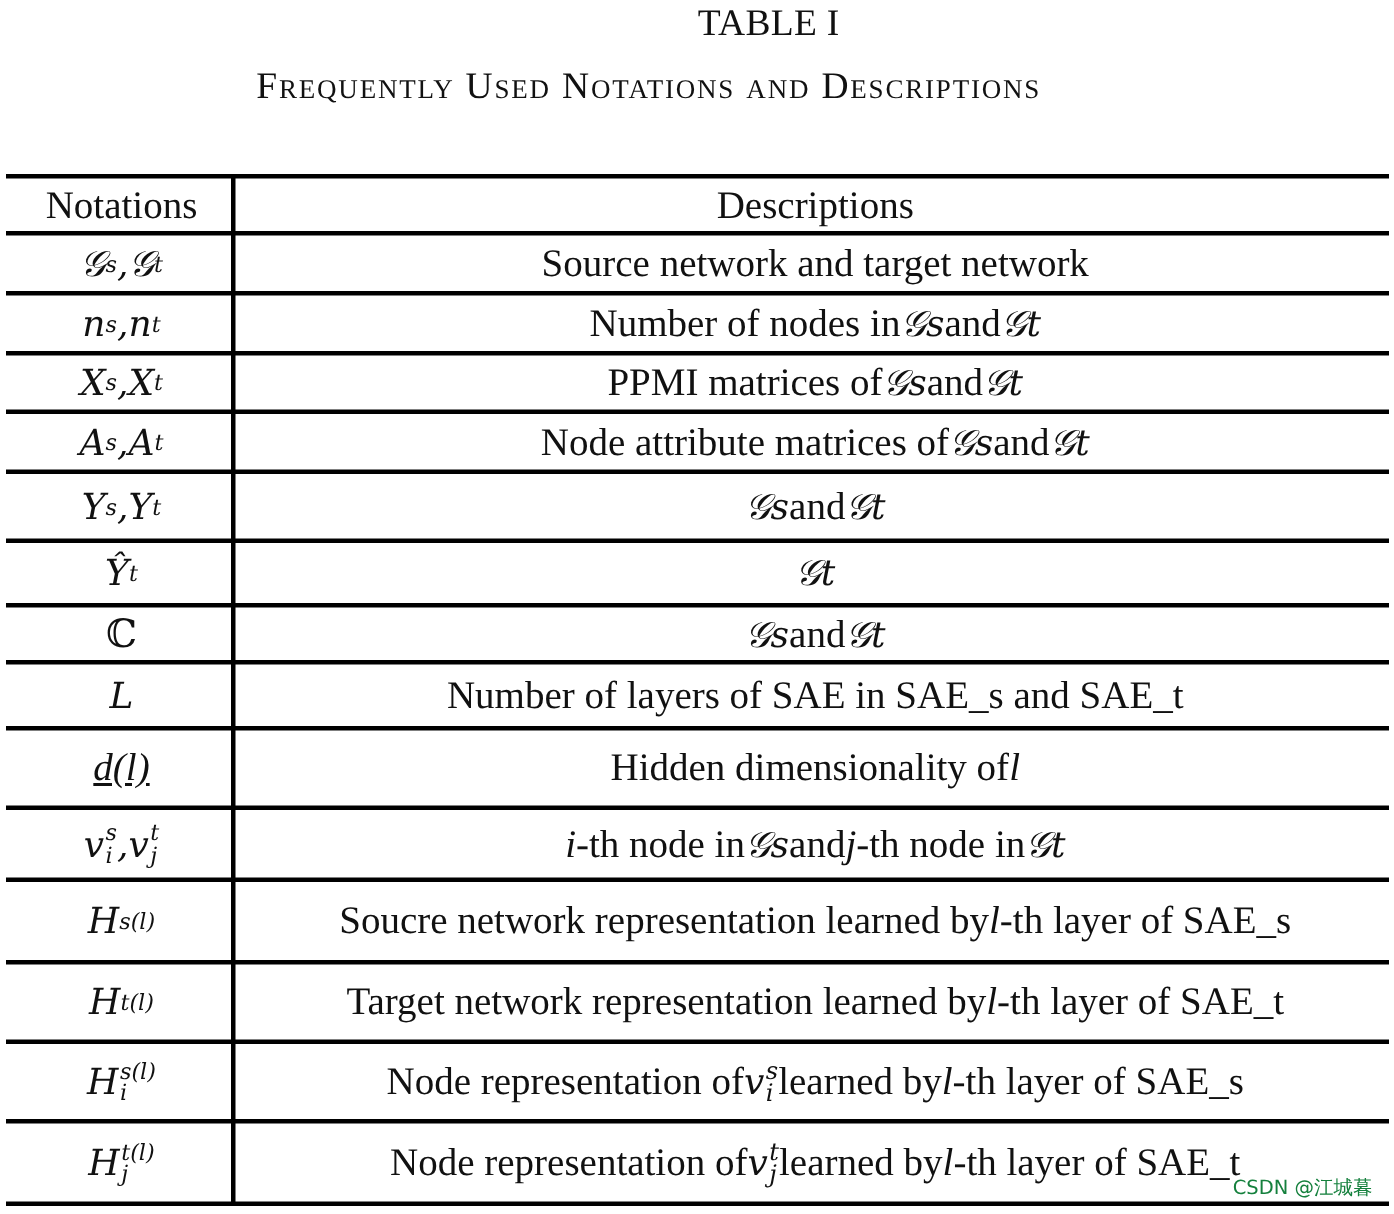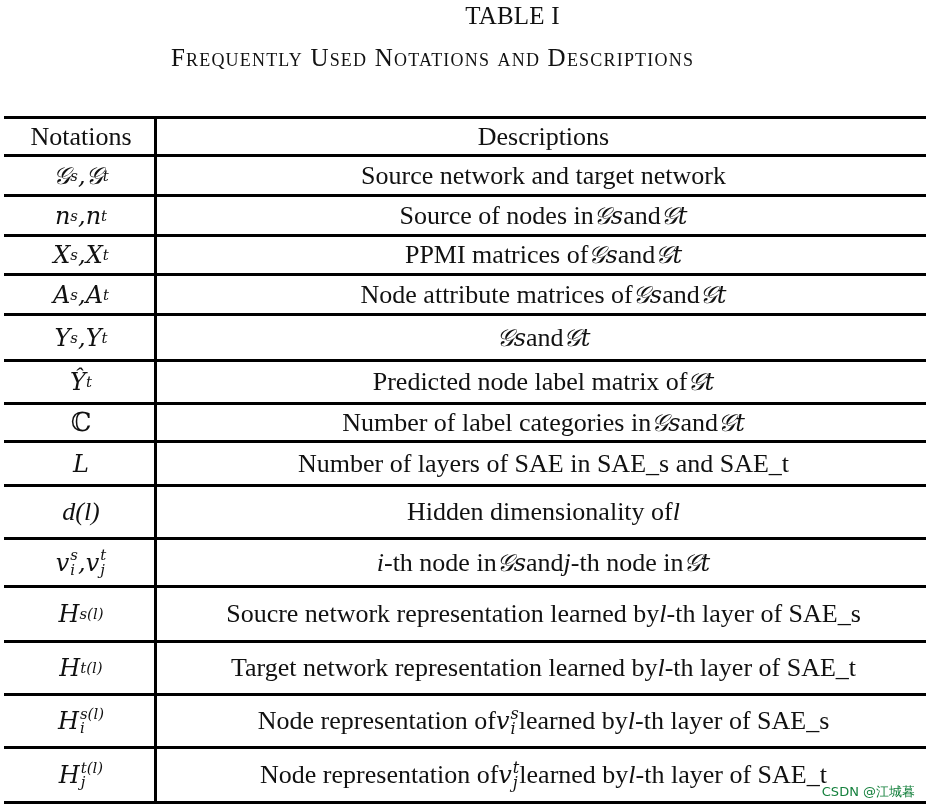--- a/index.html
+++ b/index.html
@@ -48,21 +48,21 @@
 
   <div class="row" style="top:78px;height:40px;">
     <div class="cell c1 m">
         <span>n</span>
         <sup>s</sup>
         <span>, </span>
         <span>n</span>
         <sup>t</sup>
       </div>
     <div class="cell c2">
-        <span>Source of nodes in </span>
+        <span>Number of nodes in </span>
         <span class="m">𝒢</span>
         <sup class="m">s</sup>
         <span> and </span>
         <span class="m">𝒢</span>
         <sup class="m">t</sup>
       </div>
   </div>
 
   <div class="row" style="top:118px;height:39px;">
     <div class="cell c1 m">
@@ -116,45 +116,43 @@
         <sup class="m">t</sup>
       </div>
   </div>
 
   <div class="row" style="top:243px;height:43px;">
     <div class="cell c1 m">
         <span>Ŷ</span>
         <sup>t</sup>
       </div>
     <div class="cell c2">
-        <span>Predicted node label matrix of </span>
         <span class="m">𝒢</span>
         <sup class="m">t</sup>
       </div>
   </div>
 
   <div class="row" style="top:286px;height:38px;">
     <div class="cell c1">ℂ</div>
     <div class="cell c2">
-        <span>Number of label categories in </span>
         <span class="m">𝒢</span>
         <sup class="m">s</sup>
         <span> and </span>
         <span class="m">𝒢</span>
         <sup class="m">t</sup>
       </div>
   </div>
 
   <div class="row" style="top:324px;height:44px;">
     <div class="cell c1 m">L</div>
     <div class="cell c2">Number of layers of SAE in SAE_s and SAE_t</div>
   </div>
 
   <div class="row" style="top:368px;height:53px;">
-    <div class="cell c1" style="font-style:italic;">d(l)</div>
+    <div class="cell c1" style="font-style:italic;text-decoration:underline;">d(l)</div>
     <div class="cell c2">
         <span>Hidden dimensionality of </span>
         <i>l</i>
       </div>
   </div>
 
   <div class="row" style="top:421px;height:48px;">
     <div class="cell c1 m">
         <span>v</span>
         <span class="ss">

